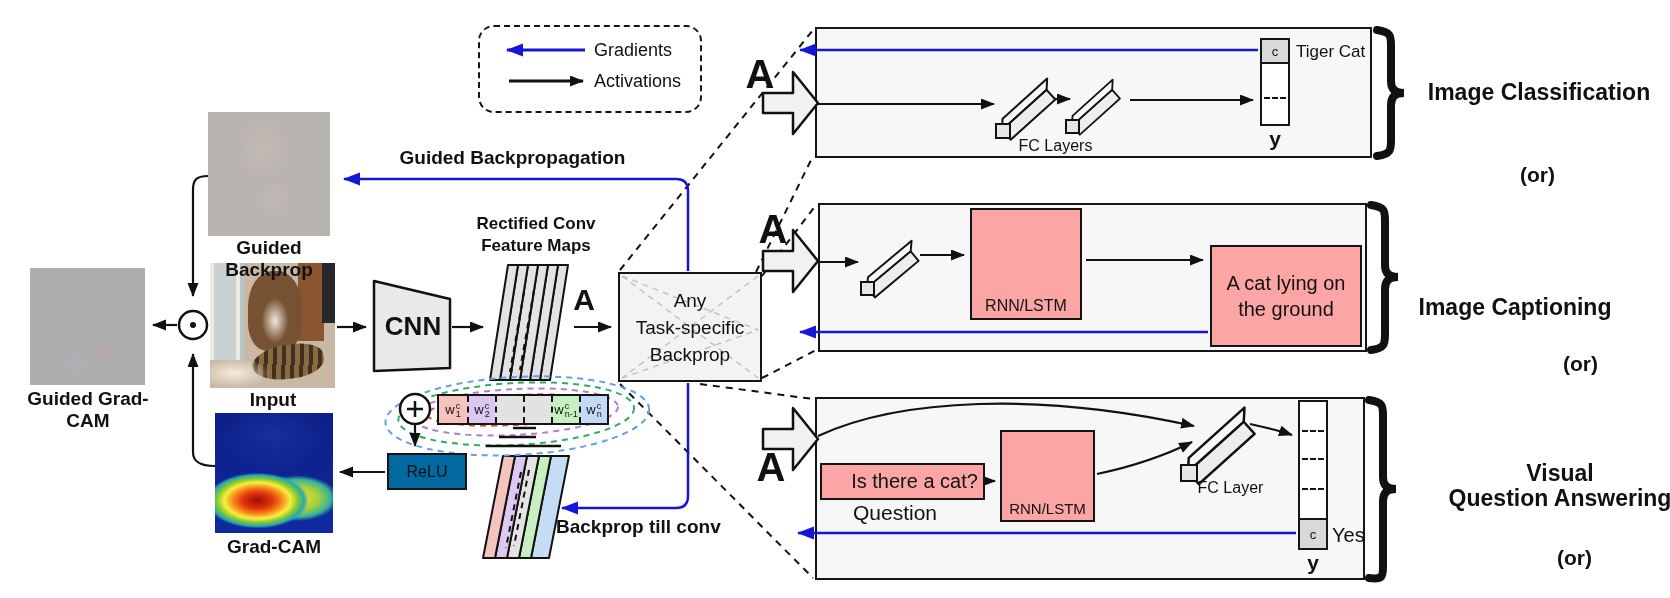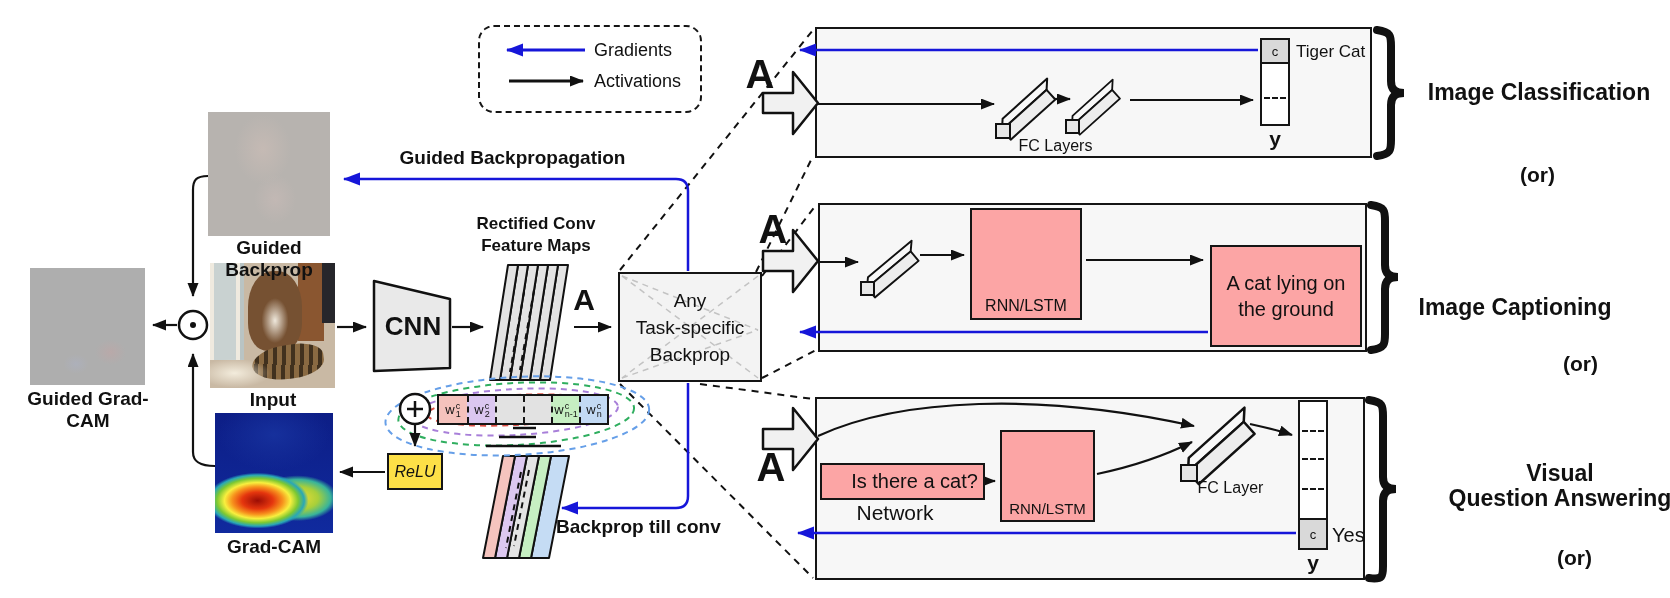--- a/index.html
+++ b/index.html
@@ -221,21 +221,21 @@
 
   <div class="wbox flexcol" style="left:1210px;top:245px;width:152px;height:102px;font-size:20px;line-height:26px;">
     <span>A cat lying on</span>
     <span>the ground</span>
   </div>
   <div class="wbox flexc txt" style="left:820px;top:463px;width:165px;height:37px;font-size:20px;padding-left:24px;">
       <span>Is there a cat?</span>
     </div>
   <div class="wbox" style="left:970px;top:208px;width:112px;height:112px;"></div>
   <div class="wbox" style="left:1000px;top:430px;width:95px;height:92px;"></div>
-  <div class="wbox flexc" style="left:387px;top:453px;width:56px;height:37px;background:#fde047;font-size:16px;font-style:italic;">
+  <div class="wbox flexc" style="left:387px;top:453px;width:80px;height:37px;background:#0369a1;font-size:16px;">
       <span>ReLU</span>
     </div>
 
   <div class="vec" style="left:1260px;top:38px;width:30px;height:88px;">
     <div class="vcell-gray" style="top:0;height:24px;border-bottom:2px solid #151515;">
         <span>c</span>
       </div>
     <div class="vdash" style="top:57px;"></div>
   </div>
 
@@ -309,21 +309,21 @@
   <div class="lbl txt c b" style="left:1258px;top:127px;width:34px;font-size:21px;">y</div>
   <div class="lbl txt c b" style="left:1408px;top:79px;width:262px;font-size:23px;">Image Classification</div>
   <div class="lbl txt c b" style="left:1495px;top:163px;width:85px;font-size:21px;">(or)</div>
 
   <div class="lbl txt c" style="left:750px;top:207px;width:46px;font-size:40px;font-weight:800;">A</div>
   <div class="lbl txt c" style="left:972px;top:297px;width:108px;font-size:16px;">RNN/LSTM</div>
   <div class="lbl txt c b" style="left:1385px;top:270px;width:260px;font-size:23px;margin-top:24px;">Image Captioning</div>
   <div class="lbl txt c b" style="left:1538px;top:352px;width:85px;font-size:21px;">(or)</div>
 
   <div class="lbl txt c" style="left:746px;top:445px;width:50px;font-size:40px;font-weight:800;">A</div>
-  <div class="lbl txt c" style="left:840px;top:501px;width:110px;font-size:21px;">Network</div>
+  <div class="lbl txt c" style="left:840px;top:501px;width:110px;font-size:21px;">Question</div>
   <div class="lbl txt c" style="left:1000px;top:500px;width:95px;font-size:15px;">RNN/LSTM</div>
   <div class="lbl txt c" style="left:1188px;top:479px;width:85px;font-size:16px;">FC Layer</div>
   <div class="lbl txt" style="left:1332px;top:524px;width:60px;font-size:20px;">Yes</div>
   <div class="lbl txt c b" style="left:1296px;top:551px;width:34px;font-size:21px;">y</div>
   <div class="lbl txt c b" style="left:1425px;top:461px;width:270px;font-size:23px;line-height:25px;">
     <div>Visual</div>
     <div>Question Answering</div>
   </div>
   <div class="lbl txt c b" style="left:1532px;top:546px;width:85px;font-size:21px;">(or)</div>
 

